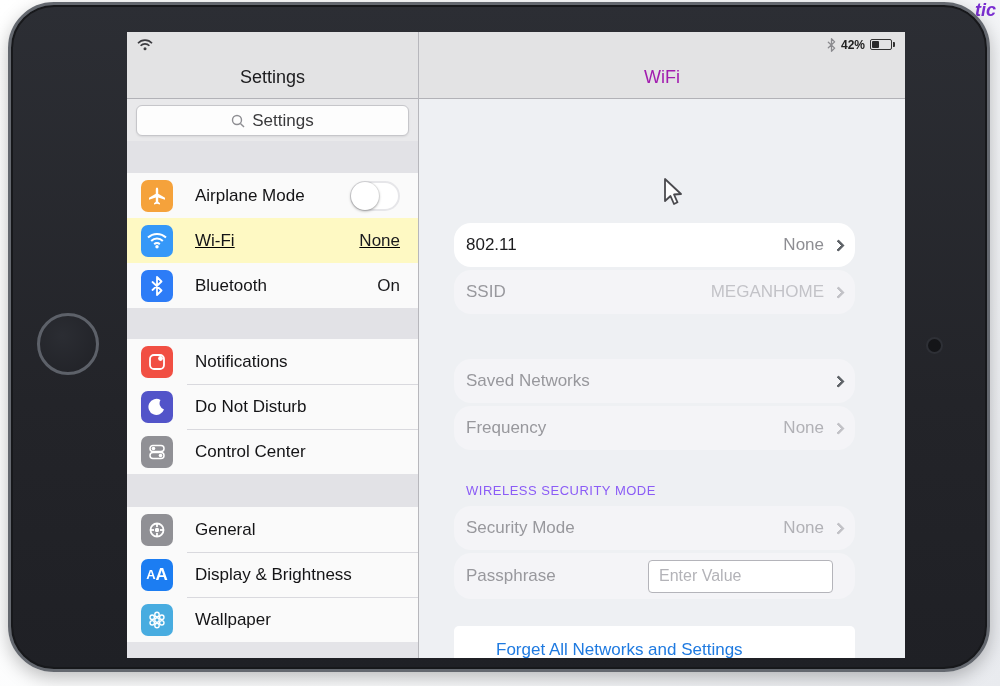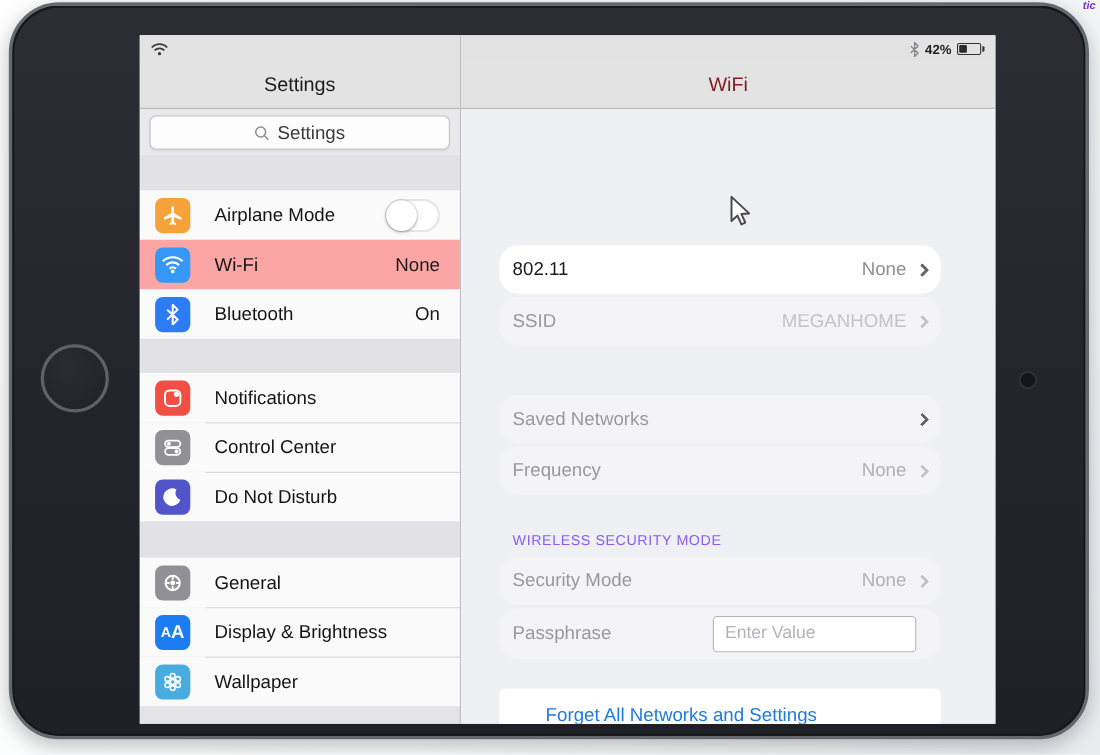--- a/index.html
+++ b/index.html
@@ -4,21 +4,21 @@
 <style>
   * { margin:0; padding:0; box-sizing:border-box; }
   html,body { width:1000px; height:686px; }
   body {
     font-family:"Liberation Sans", sans-serif;
     background:linear-gradient(120deg,#ffffff 0%,#fafbfc 55%,#e9ebef 100%);
     position:relative; overflow:hidden;
   }
   .watermark {
     position:absolute; top:0; right:4px; z-index:0;
-    color:#7b2fd1; font-size:10px; font-style:italic; font-weight:bold;
+    color:#7b2fd1; font-size:18px; font-style:italic; font-weight:bold;
   }
   
   .tablet {
     position:absolute; left:8px; top:2px; width:982px; height:670px; z-index:1;
     background:linear-gradient(180deg,#2c2e34 0%,#232429 60%,#1f2025 100%);
     border:3px solid #64686f; border-radius:46px;
     box-shadow:inset 0 0 0 2px #17181b, 0 6px 18px rgba(0,0,0,.25);
   }
   .home-button {
     position:absolute; left:26px; top:308px; width:62px; height:62px;
@@ -40,42 +40,42 @@
   
   .statusbar { height:25px; background:#e3e3e4; display:flex; align-items:center; padding:0 10px; flex-shrink:0; }
   .statusbar.right { justify-content:flex-end; gap:5px; }
   .statusbar .pct { font-size:12px; color:#222; font-weight:bold; }
   .battery { display:flex; align-items:center; }
   .battery .body { width:22px; height:11px; border:1px solid #333; border-radius:2px; padding:1px; }
   .battery .fill { width:40%; height:100%; background:#2b2b2b; border-radius:1px; }
   .battery .nub { width:2px; height:5px; background:#333; border-radius:0 1px 1px 0; margin-left:1px; }
   .navheader { height:42px; background:#e3e3e4; border-bottom:1px solid #b2b2b7; display:flex; align-items:center; justify-content:center; flex-shrink:0; }
   .navheader .title { font-size:18px; color:#1b1b1d; }
-  .navheader .title.blue { color:#7f1d1d; }
+  .navheader .title.blue { color:#a21caf; }
 
   
   .search-zone { padding:6px 9px 5px 9px; background:#e9e9eb; flex-shrink:0; }
   .search-bar {
     height:31px; background:#fdfdfd; border:1px solid #c6c6ca; border-radius:6px;
     display:flex; align-items:center; justify-content:center; gap:7px;
     box-shadow:0 1px 2px rgba(0,0,0,.08);
   }
   .search-bar span { font-size:17px; color:#3a3a3c; }
 
   .gap { background:#e2e2e6; flex-shrink:0; }
 
   
   .srow {
     height:45px; background:#fafafa; display:flex; align-items:center;
     padding:0 18px 0 14px; position:relative; flex-shrink:0;
   }
   .srow + .srow::before {
     content:""; position:absolute; left:60px; right:0; top:0; height:1px; background:#d9d9de;
   }
-  .srow.selected { background:#fca5a5; }
+  .srow.selected { background:#fef9c3;text-decoration:underline; }
   .srow.selected::before, .srow.selected + .srow::before { display:none; }
   .tile {
     width:32px; height:32px; border-radius:7px; flex-shrink:0;
     display:flex; align-items:center; justify-content:center; color:#fff;
   }
   .srow .label { font-size:17px; color:#141416; margin-left:22px; flex:1; }
   .srow .value { font-size:17px; color:#1b1b1d; }
 
   
   .toggle { width:50px; height:30px; border-radius:15px; background:#fff; border:2px solid #e6e6e9; position:relative; }
@@ -182,37 +182,37 @@
       <div class="srow">
         <div class="tile" style="background: rgb(241, 79, 67);">
           <svg width="20" height="20" viewBox="0 0 20 20">
             <rect x="3" y="3" width="14" height="14" rx="4" stroke="#fff" stroke-width="1.8" fill="none"></rect>
             <circle cx="13.5" cy="6.5" r="2.4" fill="#fff"></circle>
           </svg>
         </div>
         <span class="label">Notifications</span>
       </div>
       <div class="srow">
+        <div class="tile" style="background: rgb(82, 84, 201);">
+          <svg width="18" height="18" viewBox="0 0 18 18">
+              <path d="M12.5 2 A8 8 0 1 0 16 11.5 A6.5 6.5 0 0 1 12.5 2 Z" fill="#fff"></path>
+            </svg>
+        </div>
+        <span class="label">Do Not Disturb</span>
+      </div>
+      <div class="srow">
         <div class="tile" style="background: rgb(144, 144, 149);">
           <svg width="20" height="20" viewBox="0 0 20 20">
             <rect x="3" y="3.5" width="14" height="6" rx="3" stroke="#fff" stroke-width="1.5" fill="none"></rect>
             <circle cx="6.5" cy="6.5" r="1.8" fill="#fff"></circle>
             <rect x="3" y="10.5" width="14" height="6" rx="3" stroke="#fff" stroke-width="1.5" fill="none"></rect>
             <circle cx="13.5" cy="13.5" r="1.8" fill="#fff"></circle>
           </svg>
         </div>
         <span class="label">Control Center</span>
-      </div>
-      <div class="srow">
-        <div class="tile" style="background: rgb(82, 84, 201);">
-          <svg width="18" height="18" viewBox="0 0 18 18">
-              <path d="M12.5 2 A8 8 0 1 0 16 11.5 A6.5 6.5 0 0 1 12.5 2 Z" fill="#fff"></path>
-            </svg>
-        </div>
-        <span class="label">Do Not Disturb</span>
       </div>
 
       <div class="gap h33"></div>
 
       <div class="srow">
         <div class="tile" style="background: rgb(144, 144, 149);">
           <svg width="20" height="20" viewBox="0 0 20 20">
             <circle cx="10" cy="10" r="6.5" stroke="#fff" stroke-width="1.8" fill="none"></circle>
             <circle cx="10" cy="10" r="2.2" fill="#fff"></circle>
             <g stroke="#fff" stroke-width="1.8">

